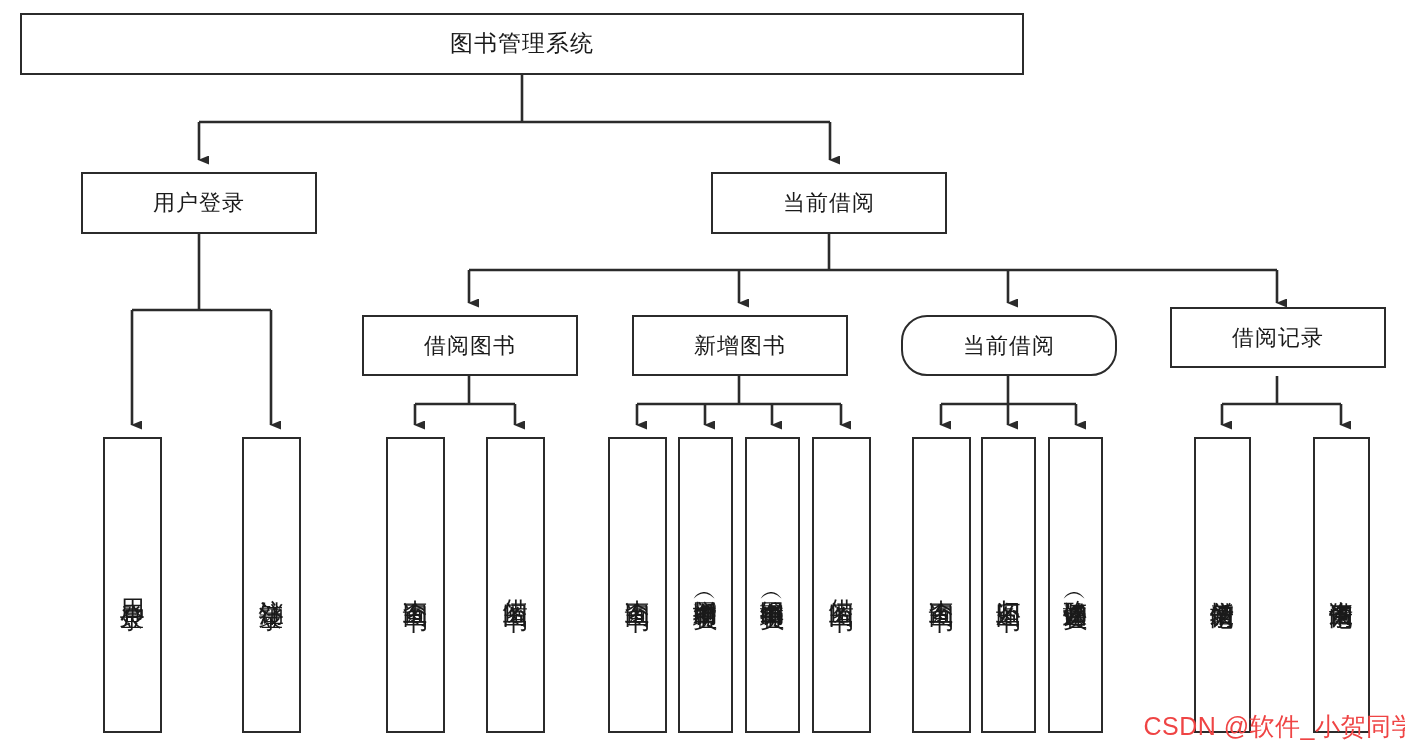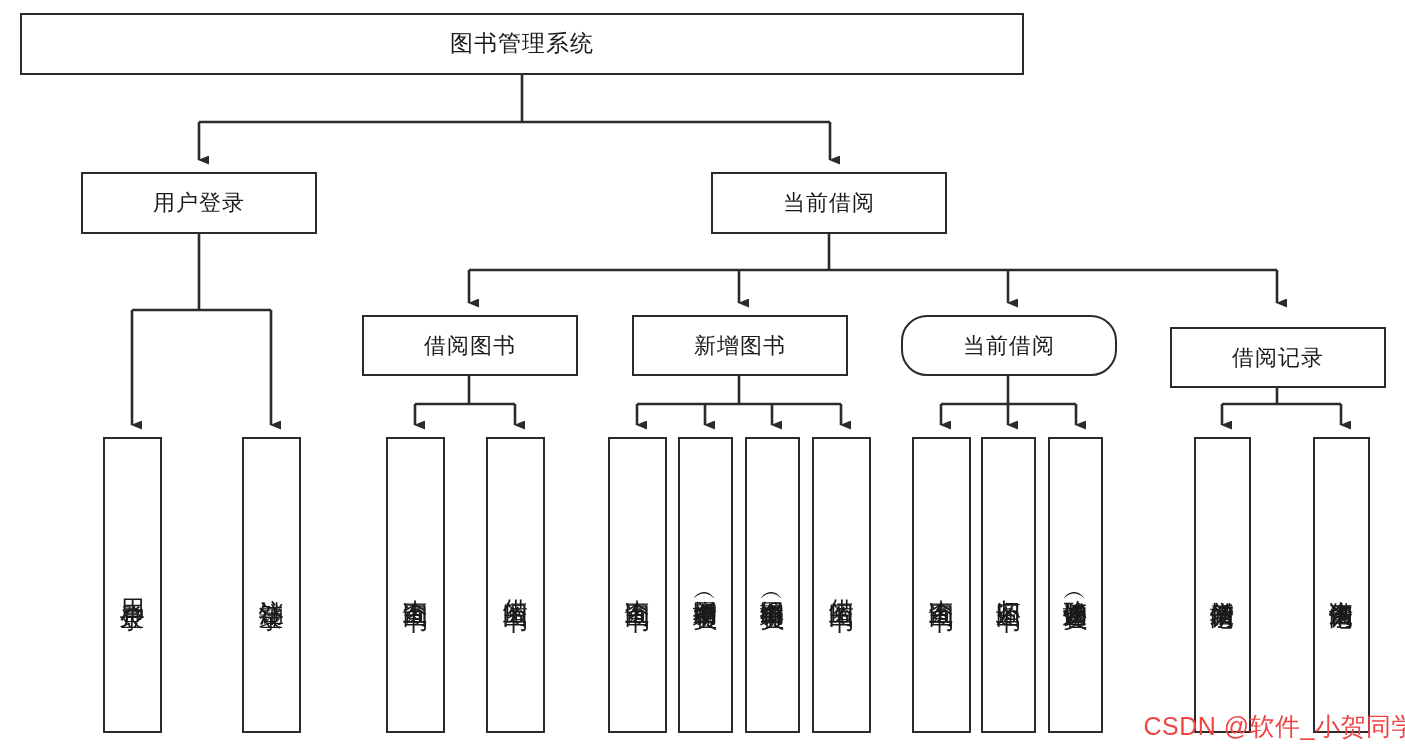--- a/index.html
+++ b/index.html
@@ -149,21 +149,21 @@
 
   <div class="node h" style="left:362px; top:315px; width:216px; height:61px;">
     <span class="node-label">借阅图书</span>
   </div>
   <div class="node h" style="left:632px; top:315px; width:216px; height:61px;">
     <span class="node-label">新增图书</span>
   </div>
   <div class="node h" style="left:901px; top:315px; width:216px; height:61px;border-radius:26px;">
     <span class="node-label">当前借阅</span>
   </div>
-  <div class="node h" style="left:1170px; top:327px; width:216px; height:61px;">
+  <div class="node h" style="left:1170px; top:307px; width:216px; height:61px;">
     <span class="node-label">借阅记录</span>
   </div>
 
   <div class="node v" style="left:103px; top:437px; width:59px; height:296px;">
     <span class="node-label">用户登录</span>
   </div>
   <div class="node v" style="left:242px; top:437px; width:59px; height:296px;">
     <span class="node-label">注销登录</span>
   </div>
 

